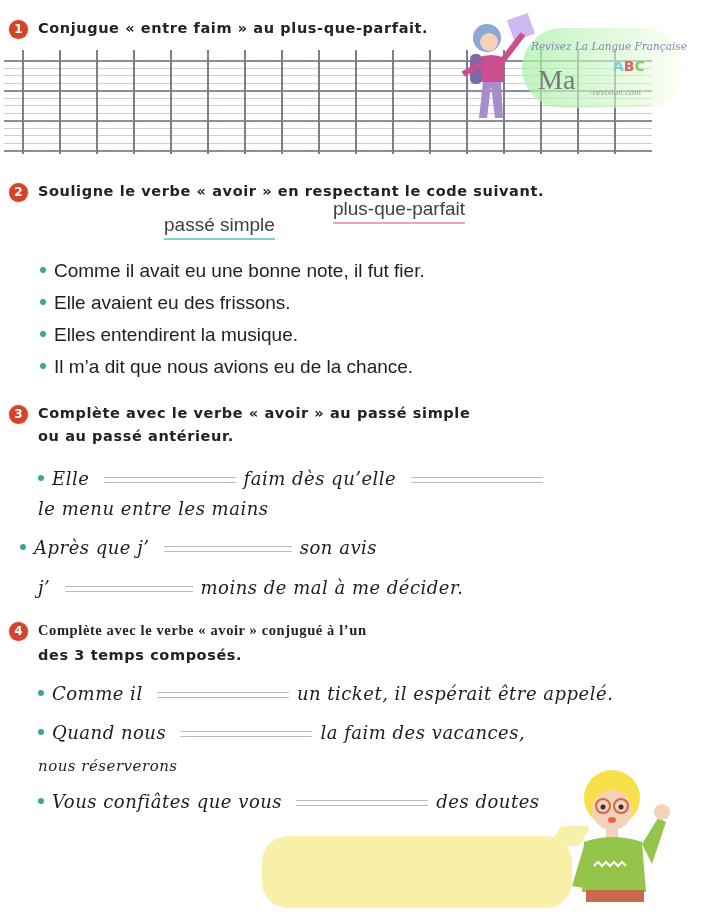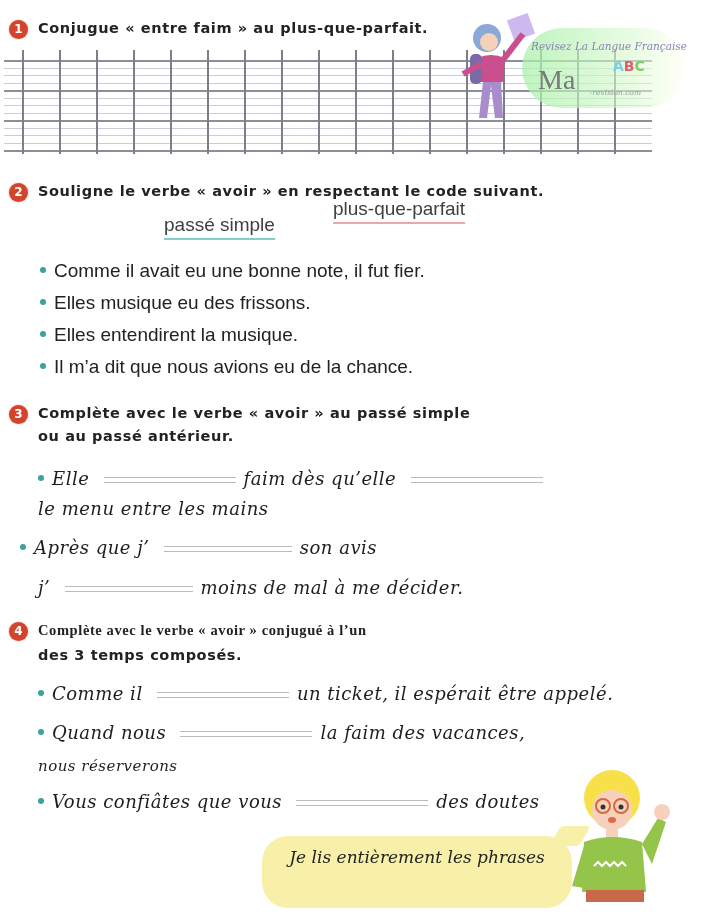--- a/index.html
+++ b/index.html
@@ -117,21 +117,21 @@
 <div class="legend" style="left:164px;top:214px;">
   <span>passé simple</span>
   <span class="u" style="background:#7fd0cc;"></span>
 </div>
 <div class="legend" style="left:333px;top:198px;">
   <span>plus-que-parfait</span>
   <span class="u" style="background:#e8a8b0;"></span>
 </div>
 
 <div class="print" style="top:260px;"><span class="dot"></span><span>Comme il avait eu une bonne note, il fut fier.</span></div>
-<div class="print" style="top:292px;"><span class="dot"></span><span>Elles musique eu des frissons.</span></div>
+<div class="print" style="top:292px;"><span class="dot"></span><span>Elle avaient eu des frissons.</span></div>
 <div class="print" style="top:324px;"><span class="dot"></span><span>Elles entendirent la musique.</span></div>
 <div class="print" style="top:356px;"><span class="dot"></span><span>Il m’a dit que nous avions eu de la chance.</span></div>
 
 <div class="badge" style="left:9px;top:405px;">3</div>
 <div class="instr" style="left:38px;top:405px;">Complète avec le verbe « avoir » au passé simple</div>
 <div class="instr" style="left:38px;top:428px;">ou au passé antérieur.</div>
 
 <div class="cursive" style="left:38px;top:468px;">
   <span class="dot"></span><span>Elle</span>
   <span class="blank" style="width:132px;"><input style=""></span><span>faim dès qu’elle</span>
@@ -161,21 +161,20 @@
   <span class="blank" style="width:132px;"><input style=""></span><span>la faim des vacances,</span>
 </div>
 <div class="cursive" style="left:38px;top:757px;font-size:15px;">nous réserverons</div>
 <div class="cursive" style="left:38px;top:791px;">
   <span class="dot"></span><span>Vous confiâtes que vous</span>
   <span class="blank" style="width:132px;"><input style=""></span><span>des doutes</span>
 </div>
 
 <div class="bubble-tail"></div>
 <div class="bubble">
-  <div>Je lis entièrement les phrases</div>
 </div>
 
 <svg class="abs" style="left:570px;top:768px;" width="110" height="150" viewBox="0 0 110 150">
   <circle cx="42" cy="30" r="28" fill="#f7e04a"></circle>
   <circle cx="42" cy="42" r="20" fill="#f6d2bd"></circle>
   <circle cx="33" cy="38" r="7" fill="none" stroke="#d9673c" stroke-width="2"></circle>
   <circle cx="51" cy="38" r="7" fill="none" stroke="#d9673c" stroke-width="2"></circle>
   <circle cx="33" cy="39" r="2.5" fill="#333"></circle>
   <circle cx="51" cy="39" r="2.5" fill="#333"></circle>
   <ellipse cx="42" cy="52" rx="4" ry="3" fill="#e4664a"></ellipse>

